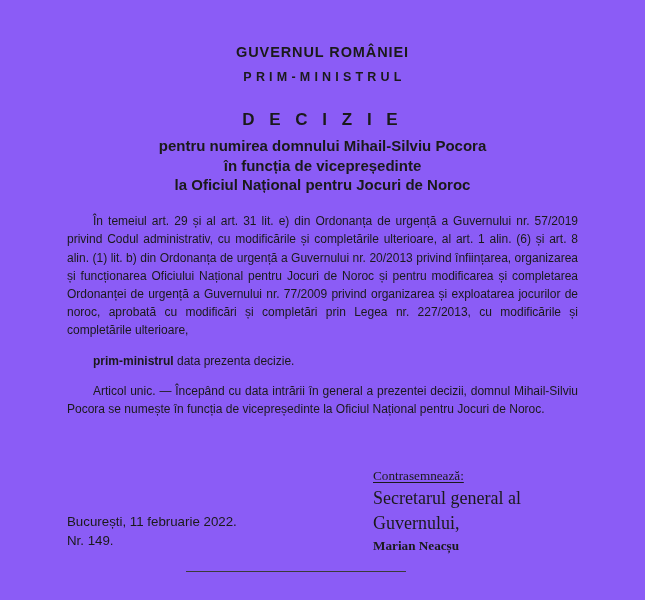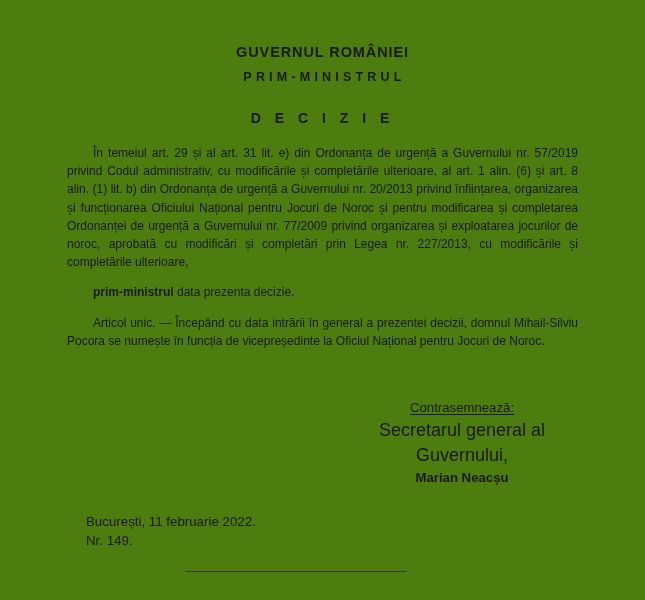--- a/index.html
+++ b/index.html
@@ -12,21 +12,21 @@
     height: 600px;
     position: relative;
     font-family: "Liberation Sans", sans-serif;
     color: #1a1a1a;
     -webkit-font-smoothing: antialiased;
   }
 
   .page {
     position: absolute;
     inset: 0;
-    background: #4d7c0f;
+    background: #8b5cf6;
     overflow: hidden;
   }
 
   
   .masthead {
     text-align: center;
     padding-top: 43px;
   }
   .gov-line {
     font-size: 14.5px;
@@ -42,21 +42,21 @@
     line-height: 1.25;
     padding-left: 4px;
   }
 
   
   .title-block {
     text-align: center;
     margin-top: 23px;
   }
   .decizie {
-    font-size: 14px;
+    font-size: 17px;
     font-weight: bold;
     letter-spacing: 5px;
     padding-left: 0;
     line-height: 1.3;
   }
   .subtitle {
     font-size: 15px;
     font-weight: bold;
     line-height: 1.32;
     margin-top: 5px;
@@ -100,25 +100,25 @@
     letter-spacing: 0.2px;
   }
   .pm-sig .name {
     font-size: 14px;
     font-weight: bold;
     letter-spacing: 0.2px;
     margin-top: 1px;
   }
   .counter-sig {
     position: absolute;
-    left: 285px;
+    left: 306px;
     top: 33px;
     width: 220px;
-    text-align: center;
     line-height: 1.38;
+    font-family: Liberation Serif, serif;
   }
   .counter-sig .cs-head {
     font-size: 13.2px;
     text-decoration: underline;
     text-underline-offset: 1.5px;
   }
   .counter-sig .cs-role {
     font-size: 18px;
     margin-top: 1px;
   }
@@ -129,21 +129,21 @@
   }
 
   
   .footer {
     position: absolute;
     left: 67px;
     top: 513px;
     font-size: 13.3px;
     line-height: 18.5px;
   }
-  .footer div { white-space: nowrap; margin-left: 19px; }
+  .footer div { white-space: nowrap; }
 
   .bottom-rule {
     position: absolute;
     left: 186px;
     top: 571px;
     width: 220px;
     height: 0;
     border-top: 1.4px solid #3a3a3a;
   }
 </style>
@@ -152,20 +152,25 @@
 
 <div class="page">
 
   <div class="masthead">
     <div class="gov-line">GUVERNUL ROMÂNIEI</div>
     <div class="pm-line">PRIM-MINISTRUL</div>
   </div>
 
   <div class="title-block">
     <div class="decizie">D E C I Z I E</div>
+    <div class="subtitle">
+      <div>pentru numirea domnului Mihail-Silviu Pocora</div>
+      <div>în funcția de vicepreședinte</div>
+      <div>la Oficiul Național pentru Jocuri de Noroc</div>
+    </div>
   </div>
 
   <div class="body-block">
 
     <p class="para">În temeiul art. 29 și al art. 31 lit. e) din Ordonanța de urgență a Guvernului nr. 57/2019 privind Codul administrativ, cu modificările și completările ulterioare, al art. 1 alin. (6) și art. 8 alin. (1) lit. b) din Ordonanța de urgență a Guvernului nr. 20/2013 privind înființarea, organizarea și funcționarea Oficiului Național pentru Jocuri de Noroc și pentru modificarea și completarea Ordonanței de urgență a Guvernului nr. 77/2009 privind organizarea și exploatarea jocurilor de noroc, aprobată cu modificări și completări prin Legea nr. 227/2013, cu modificările și completările ulterioare,</p>
 
     <p class="para"><b>prim-ministrul</b><span> data prezenta decizie.</span></p>
 
     <p class="para">Articol unic. — Începând cu data intrării în general a prezentei decizii, domnul Mihail-Silviu Pocora se numește în funcția de vicepreședinte la Oficiul Național pentru Jocuri de Noroc.</p>
 

